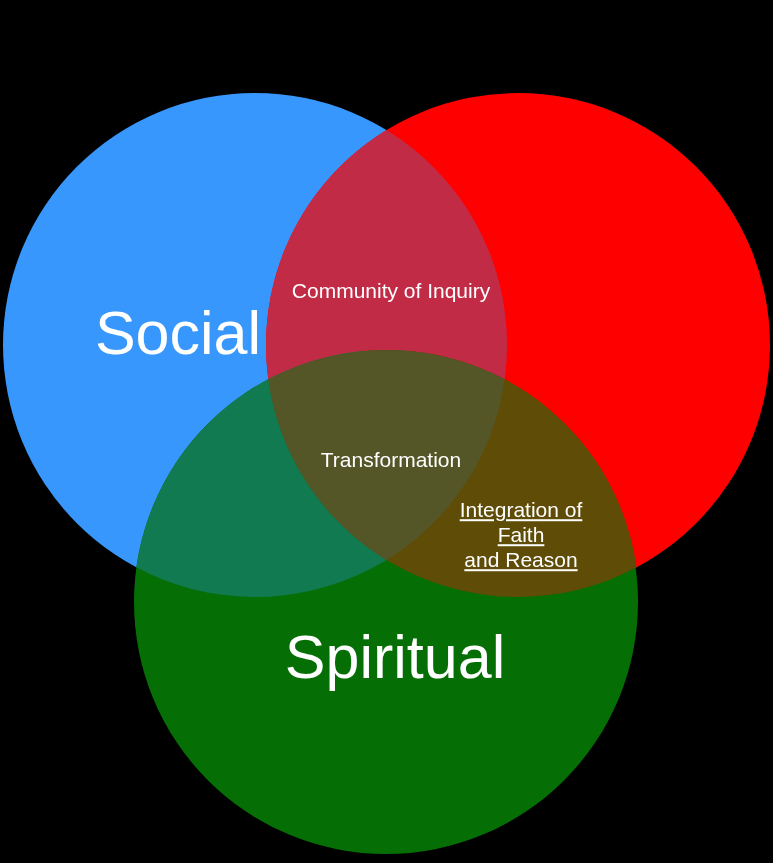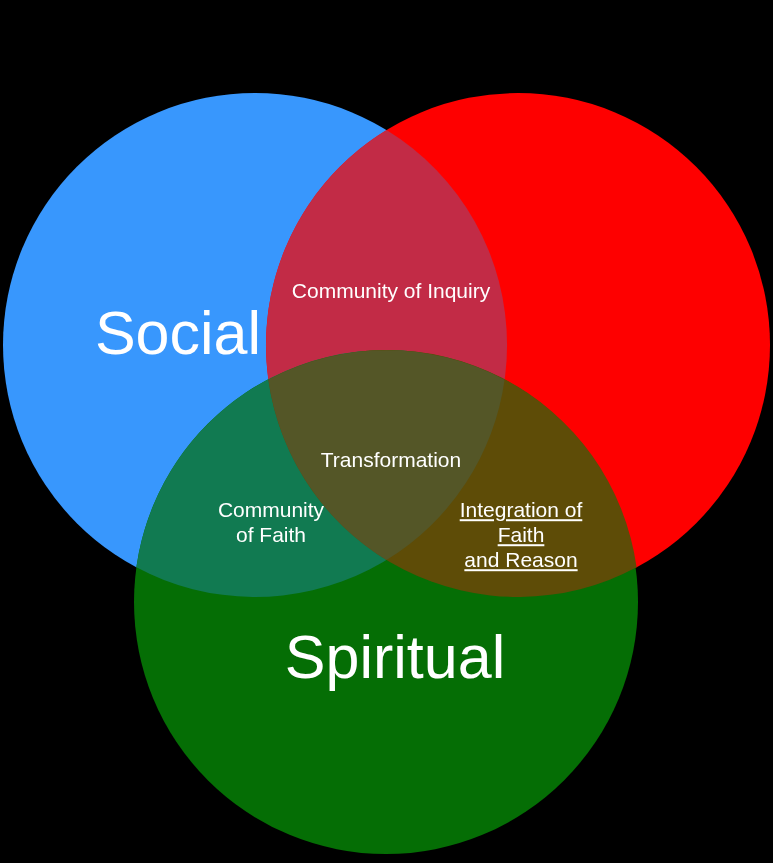--- a/index.html
+++ b/index.html
@@ -58,22 +58,20 @@
     <path d="M 268.4 379.7 A 252 252 0 0 1 504.6 379.7 A 252 252 0 0 1 386.5 560 A 252 252 0 0 1 268.4 379.7 Z" fill="#545627"></path>
   </svg>
 
   <div class="vlabel big" style="left:178px; top:333px;">Social</div>
 
 
   <div class="vlabel big" style="left:395px; top:657px;">Spiritual</div>
 
   <div class="vlabel small" style="left:391px; top:291px;">Community of Inquiry</div>
 
-  <div class="vlabel small" style="left:271px; top:522px;">Community
-of Faith</div>
 
   <div class="vlabel small" style="left:521px; top:535px;text-decoration:underline;">Integration of
 Faith
 and Reason</div>
 
   <div class="vlabel small" style="left:391px; top:460px;">Transformation</div>
 
 </div>
 
 </body></html>

